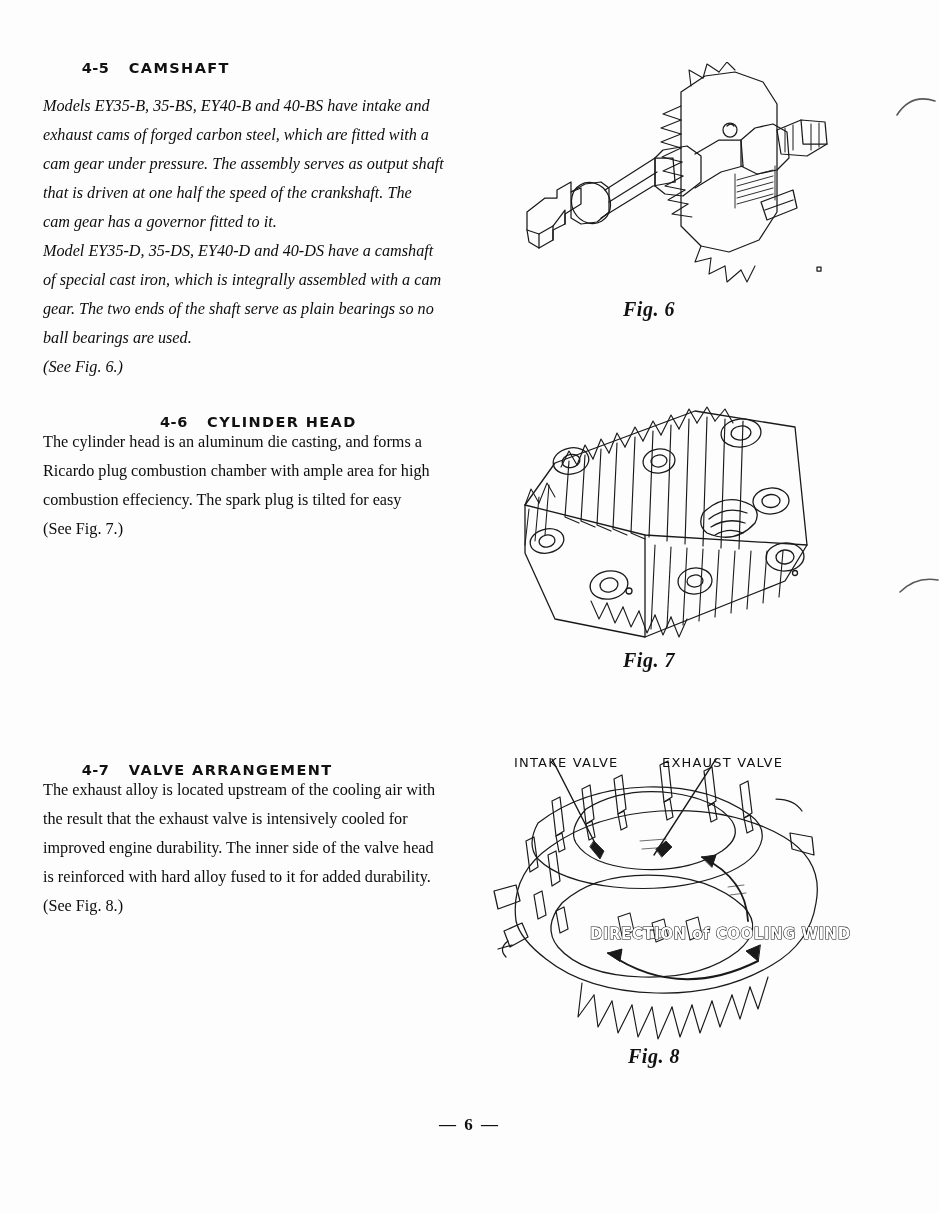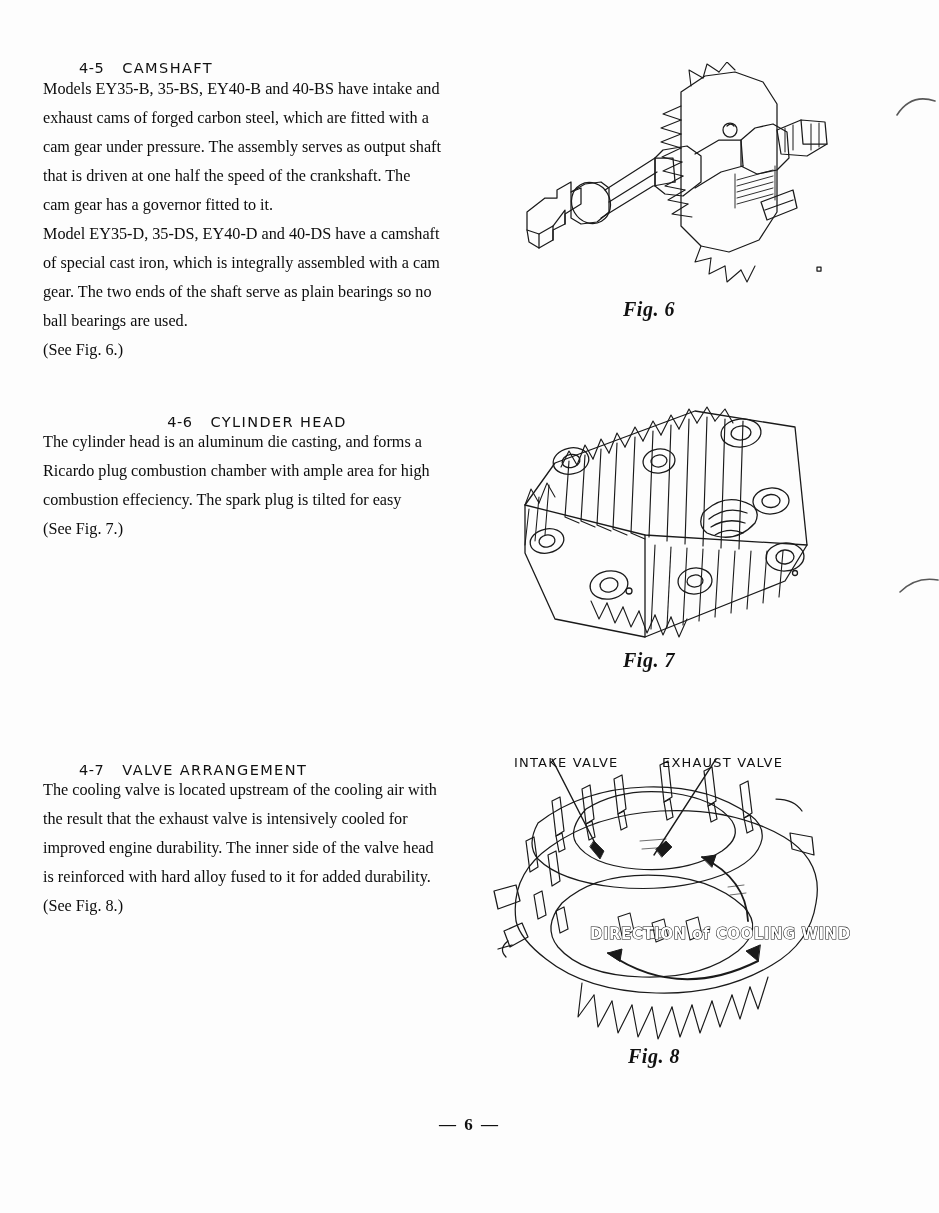--- a/index.html
+++ b/index.html
@@ -21,21 +21,21 @@
   }
 
   
   .col-text {
     position: absolute;
     left: 43px;
     width: 392px;
   }
   .section-head {
     font-family: "DejaVu Sans", sans-serif;
-    font-weight: normal;
+    font-weight: bold;
     font-size: 14.5px;
     letter-spacing: 1.4px;
     color: #111;
     white-space: pre;
   }
   .section-head .num { letter-spacing: 0.5px; }
   .body-par {
     font-family: "Liberation Serif", serif;
     font-size: 16.2px;
     line-height: 29px;
@@ -106,21 +106,21 @@
 <body>
 
 <div id="page" style="background: rgb(253, 253, 253);">
 
   <div class="col-text" style="top:44px;">
     <div class="section-head">
       <span class="num">4-5</span><span>&nbsp;&nbsp;&nbsp;</span><span>CAMSHAFT</span>
     </div>
   </div>
 
-  <div class="col-text body-par" style="top:75px;">
+  <div class="col-text body-par" style="top:92px;font-style:italic;">
     <span class="jline">Models EY35-B, 35-BS, EY40-B and 40-BS have intake and</span>
     <span class="jline">exhaust cams of forged carbon steel, which are fitted with a</span>
     <span class="jline">cam gear under pressure. The assembly serves as output shaft</span>
     <span class="jline">that is driven at one half the speed of the crankshaft. The</span>
     <span class="jline">cam gear has a governor fitted to it.</span>
     <span class="jline">Model EY35-D, 35-DS, EY40-D and 40-DS have a camshaft</span>
     <span class="jline">of special cast iron, which is integrally assembled with a cam</span>
     <span class="jline">gear. The two ends of the shaft serve as plain bearings so no</span>
     <span class="jline">ball bearings are used.</span>
     <span class="jline">(See Fig. 6.)</span>
@@ -318,21 +318,21 @@
     <div class="fig-caption" style="left:128px; top:244px;">Fig. 7</div>
   </div>
 
   <div class="col-text" style="top:746px;">
     <div class="section-head">
       <span class="num">4-7</span><span>&nbsp;&nbsp;&nbsp;</span><span>VALVE ARRANGEMENT</span>
     </div>
   </div>
 
   <div class="col-text body-par" style="top:776px;">
-    <span class="jline">The cooling valve is located upstream of the cooling air with</span>
+    <span class="jline">The exhaust alloy is located upstream of the cooling air with</span>
     <span class="jline">the result that the exhaust valve is intensively cooled for</span>
     <span class="jline">improved engine durability. The inner side of the valve head</span>
     <span class="jline">is reinforced with hard alloy fused to it for added durability.</span>
     <span class="jline">(See Fig. 8.)</span>
   </div>
 
   <div class="fig-wrap" style="left:490px; top:745px; width:360px; height:300px;">
     <svg class="fig-svg" width="360" height="300" viewBox="0 0 360 300" aria-hidden="true">
       <g fill="none" stroke="#1a1a1a" stroke-width="1.25" stroke-linejoin="round" stroke-linecap="round">
 

